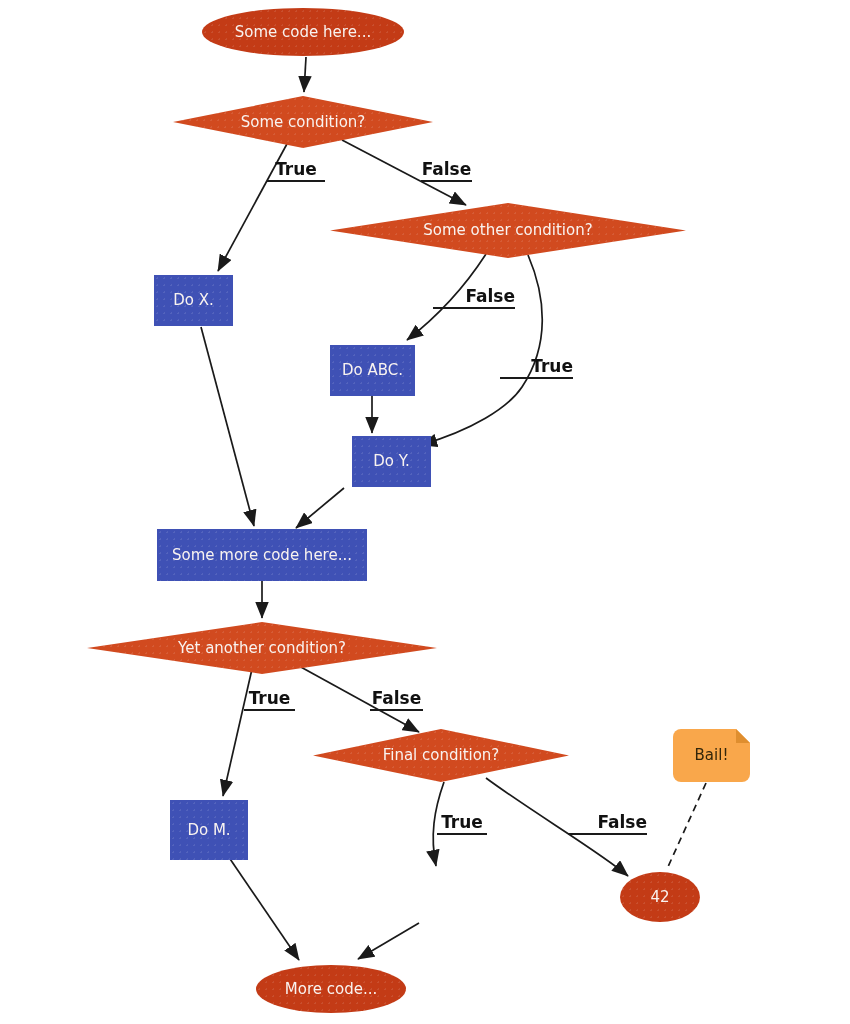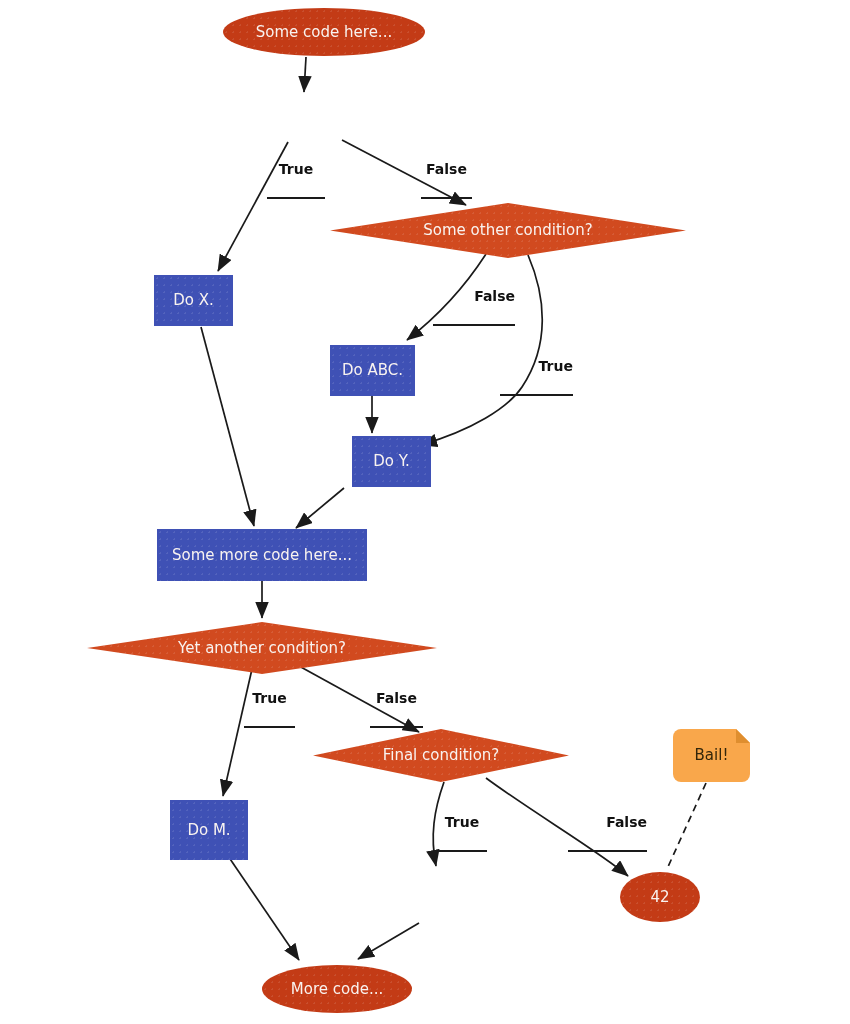--- a/index.html
+++ b/index.html
@@ -55,25 +55,25 @@
   }
   .note-fold {
     position: absolute;
     width: 14px;
     height: 14px;
     background: #df8e2f;
     clip-path: polygon(0 0, 100% 100%, 0 100%);
   }
   .edge-label {
     position: absolute;
-    font-size: 14px;
+    font-size: 17px;
     font-weight: 700;
     color: #111111;
     text-align: center;
-    padding-bottom: 20px;
+    padding-bottom: 3px;
     border-bottom: 2px solid #1a1a1a;
     line-height: 16px;
     box-sizing: border-box;
   }
   .edge-label.align-right { text-align: right; }
 </style>
 </head>
 <body>
 
 <div class="canvas">
@@ -97,24 +97,27 @@
       <path d="M252,669 L223,796" marker-end="url(#arrow)"></path>
       <path d="M299,666 L419,732" marker-end="url(#arrow)"></path>
       <path d="M444,782 C434,810 430,836 436,866" marker-end="url(#arrow)"></path>
       <path d="M486,778 C532,812 600,852 628,876" marker-end="url(#arrow)"></path>
       <path d="M226,853 L299,960" marker-end="url(#arrow)"></path>
       <path d="M419,923 L358,959" marker-end="url(#arrow)"></path>
       <path d="M706,783 L667,869" stroke-dasharray="7,5"></path>
     </g>
   </svg>
 
-  <div class="node terminal" style="left:223px; top:8px; width:202px; height:48px;">
+  <div class="node terminal" style="left:202px; top:8px; width:202px; height:48px;">
     <span>Some code here...</span>
   </div>
 
+  <div class="node decision" style="left:173px; top:96px; width:260px; height:52px;">
+    <span>Some condition?</span>
+  </div>
 
   <div class="node decision" style="left:330px; top:203px; width:356px; height:55px;">
     <span>Some other condition?</span>
   </div>
 
   <div class="node process" style="left:154px; top:275px; width:79px; height:51px;">
     <span>Do X.</span>
   </div>
 
   <div class="node process" style="left:330px; top:345px; width:85px; height:51px;">
@@ -144,21 +147,21 @@
 
   <div class="node note-shape" style="left:673px; top:729px; width:77px; height:53px;border-radius:8px;">
     <span>Bail!</span>
   </div>
   <div class="note-fold" style="left:736px; top:729px;"></div>
 
   <div class="node terminal" style="left:620px; top:872px; width:80px; height:50px;">
     <span>42</span>
   </div>
 
-  <div class="node terminal" style="left:262px; top:965px; width:150px; height:48px;text-align:center;">
+  <div class="node terminal" style="left:256px; top:965px; width:150px; height:48px;text-align:center;">
     <span>More code...</span>
   </div>
 
   <div class="edge-label" style="left:267px; top:161px; width:58px;">True</div>
   <div class="edge-label" style="left:421px; top:161px; width:51px;">False</div>
   <div class="edge-label align-right" style="left:433px; top:288px; width:82px;">False</div>
   <div class="edge-label align-right" style="left:500px; top:358px; width:73px;">True</div>
   <div class="edge-label" style="left:244px; top:690px; width:51px;">True</div>
   <div class="edge-label" style="left:370px; top:690px; width:53px;">False</div>
   <div class="edge-label" style="left:437px; top:814px; width:50px;">True</div>

